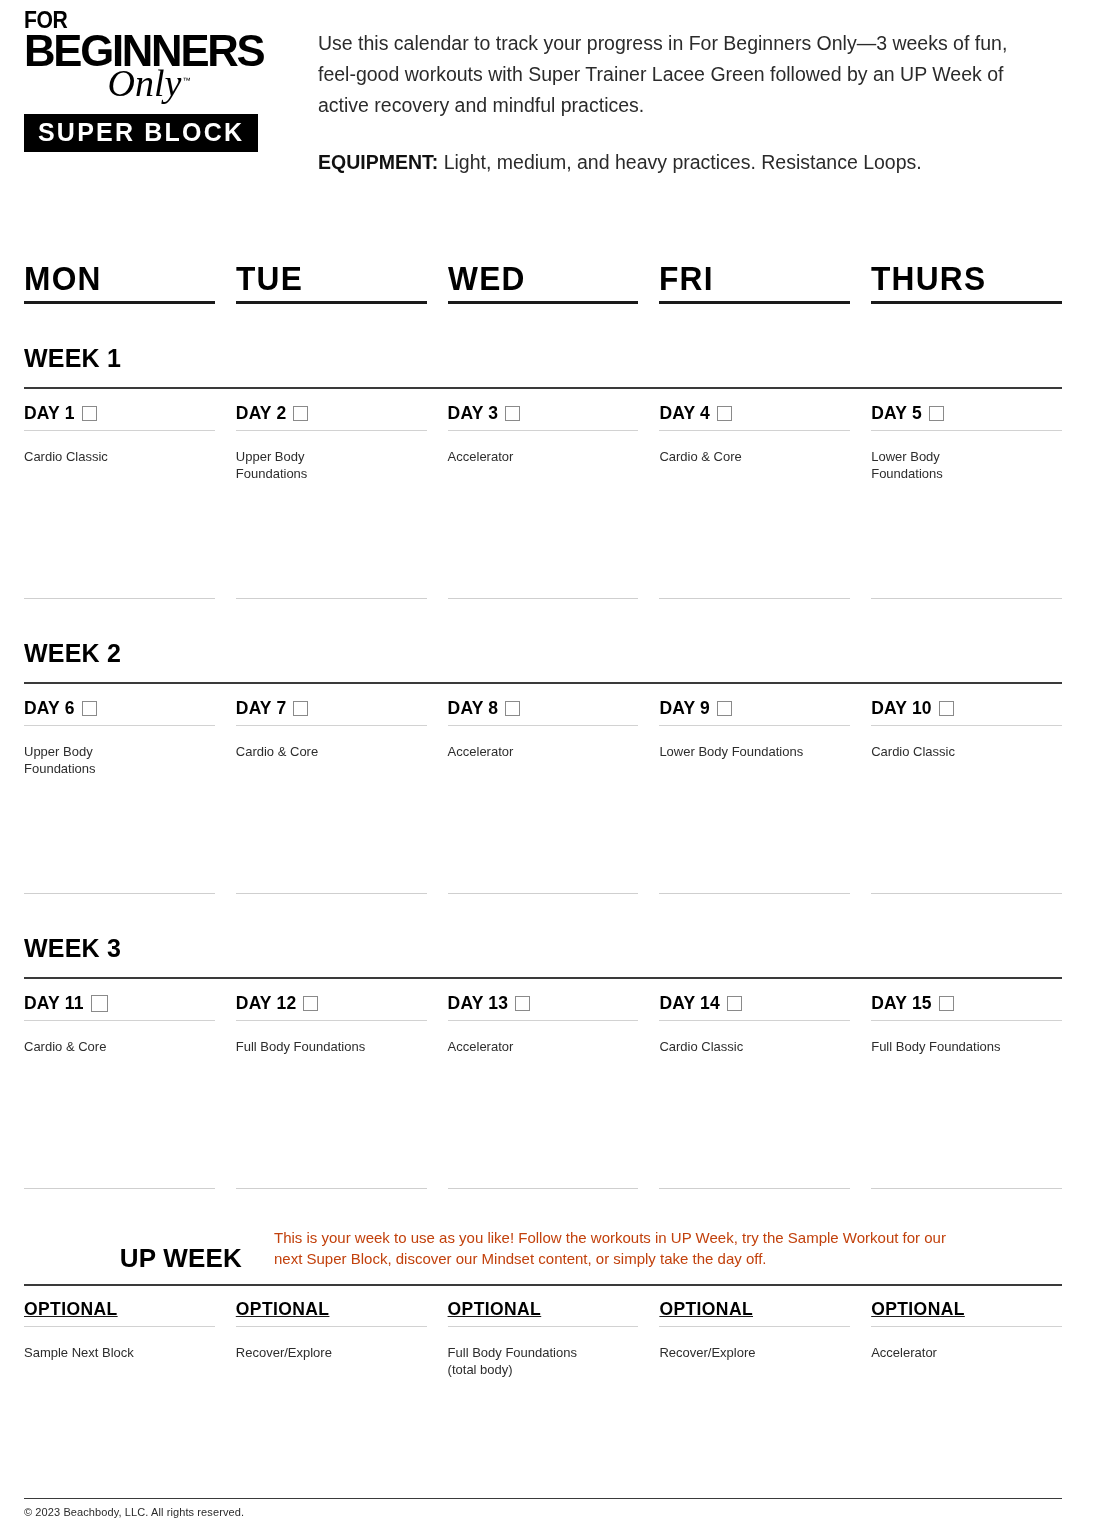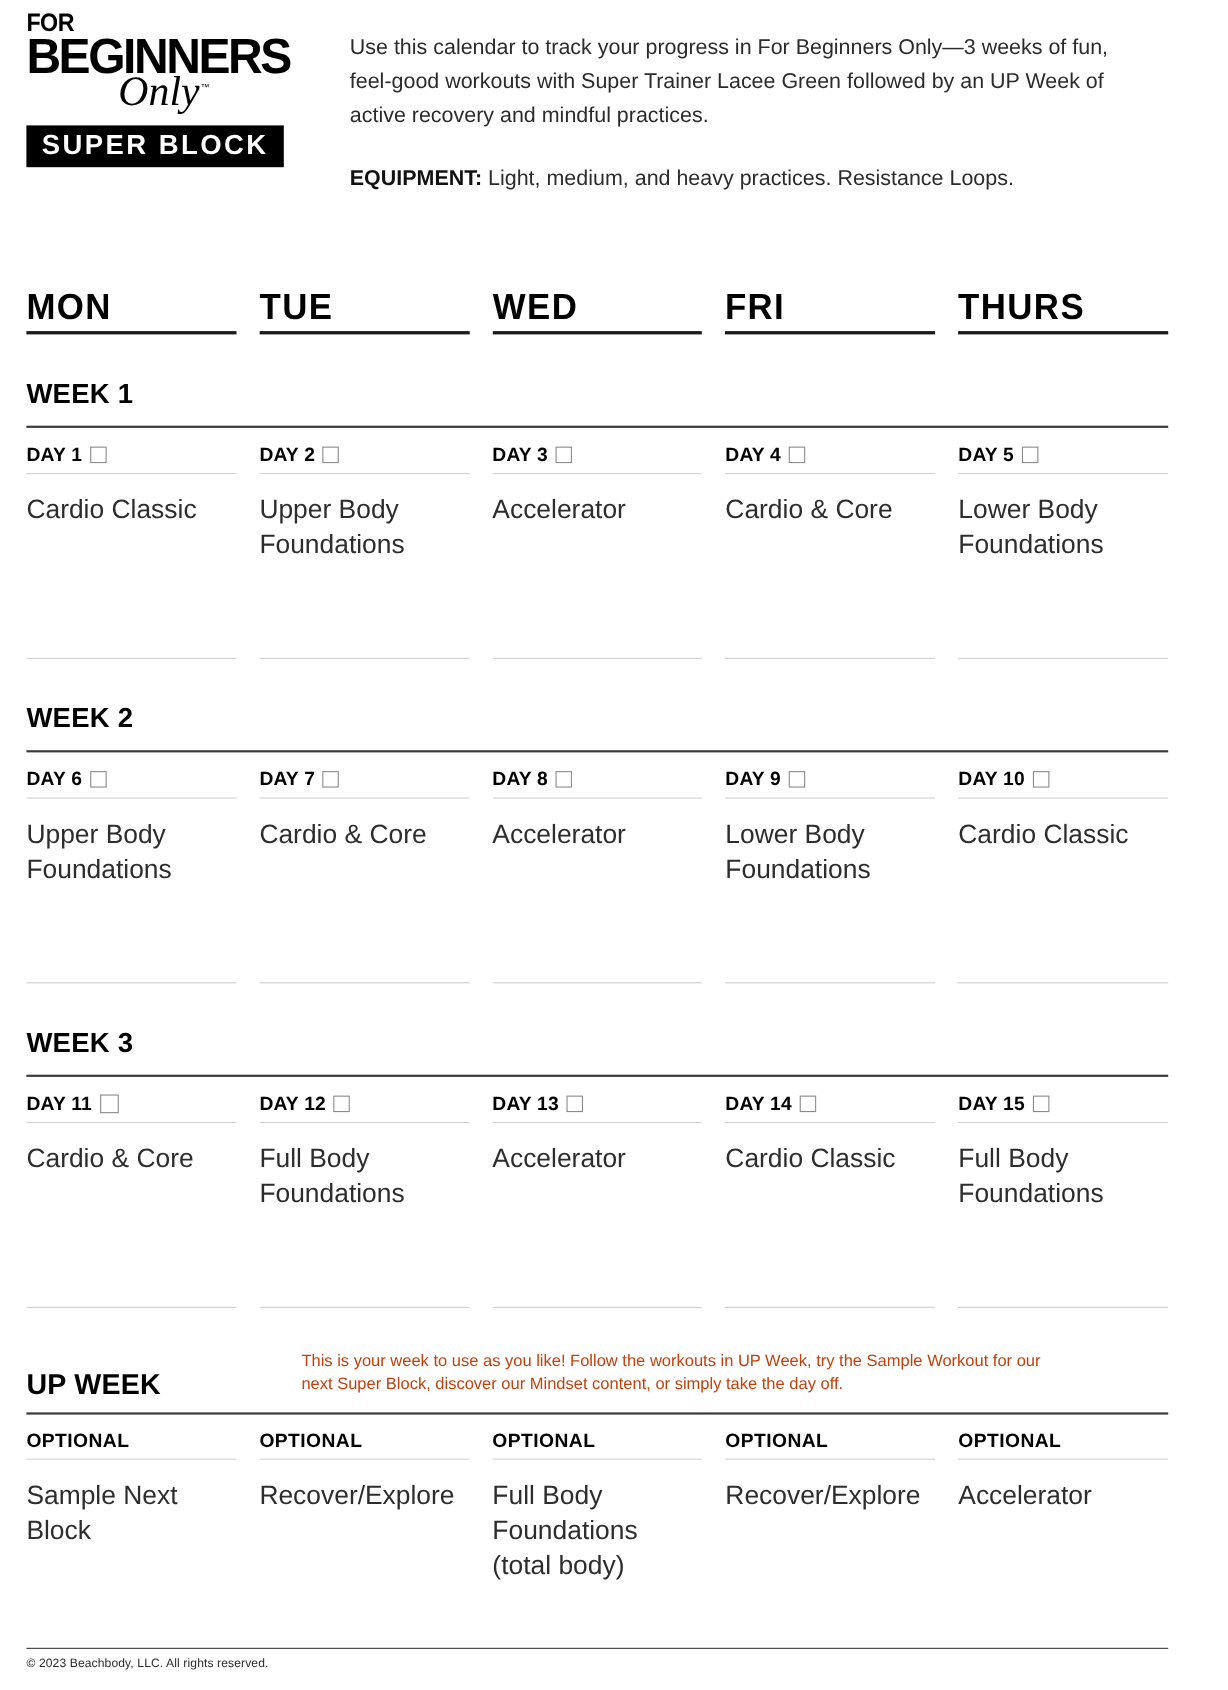--- a/index.html
+++ b/index.html
@@ -186,59 +186,61 @@
   
   .content-row {
     margin-top: 0;
   }
   .workout-cell {
     min-height: 150px;
     padding-top: 17px;
     border-bottom: 1px solid #cfcfcf;
   }
   .workout-text {
-    font-size: 24px;
+    font-size: 13px;
     line-height: 1.35;
     color: #2d2d2d;
     white-space: pre-line;
   }
 
   
   .upweek-block {
     margin-top: 34px;
     display: flex;
     align-items: flex-start;
   }
   .upweek-title {
     font-weight: bold;
     font-size: 26px;
     letter-spacing: 0.2px;
     color: #000;
     flex: 0 0 218px;
     padding-top: 20px;
+    text-align: right;
   }
   .upweek-desc {
     font-size: 15px;
     line-height: 1.45;
     color: #c2410c;
     padding-top: 4px;
     max-width: 700px;
     margin-left: 32px;
   }
   .upweek-rule {
     border-top: 2.5px solid #3a3a3a;
     width: 100%;
     margin-top: 10px;
   }
   .optional-row {
     margin-top: 13px;
   }
   .optional-cell {
     padding-bottom: 6px;
     border-bottom: 1px solid #d2d2d2;
+    text-decoration: underline;
   }
   .optional-label {
     font-weight: bold;
     font-size: 17.5px;
     letter-spacing: 0.4px;
     color: #000;
   }
   .optional-content-cell {
     padding-top: 17px;
     min-height: 74px;

